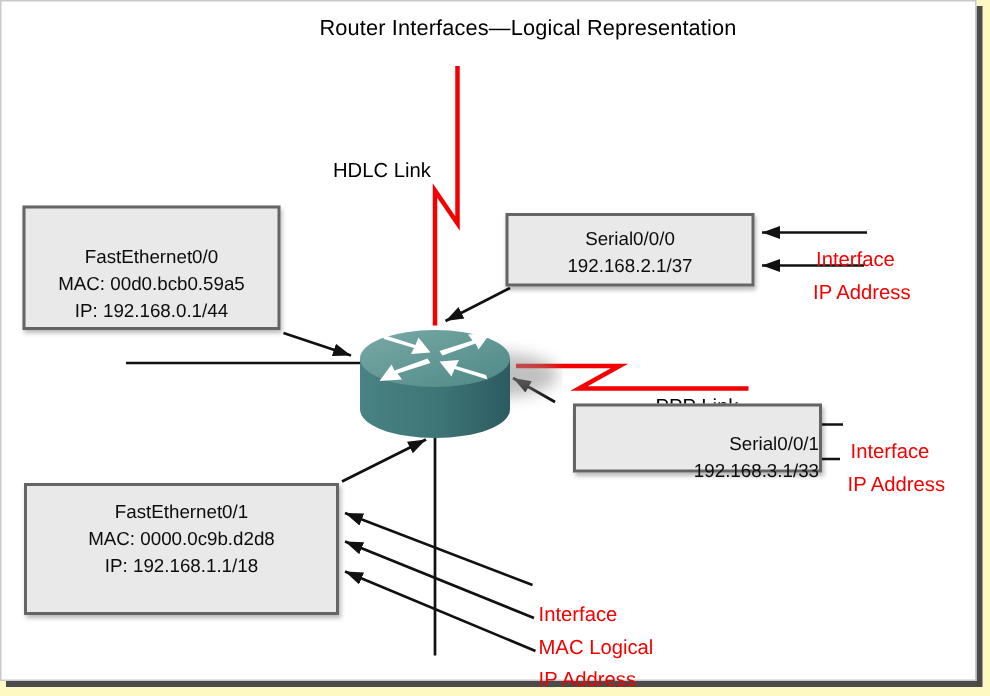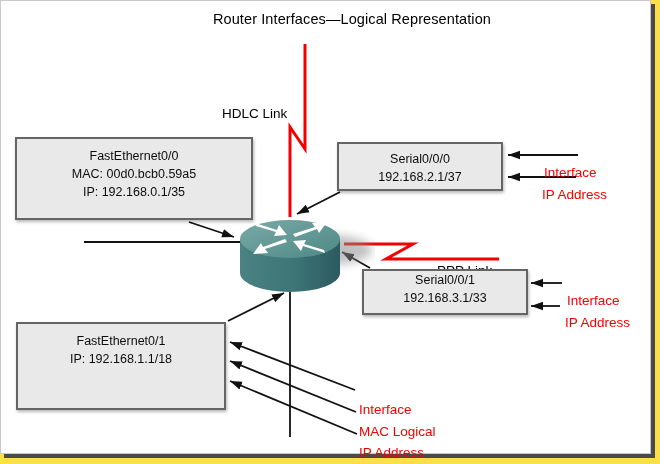--- a/index.html
+++ b/index.html
@@ -1,17 +1,17 @@
 <!DOCTYPE html>
 <html><head>
 <meta charset="utf-8">
 <style>
   html,body{margin:0;padding:0;background:#fff;}
   #stage{
-    position:relative;width:660px;height:464px;background:#fde047;overflow:hidden;
+    position:relative;width:660px;height:464px;background:#fef9c3;overflow:hidden;
     font-family:"Liberation Sans","DejaVu Sans",sans-serif;color:#111;
   }
   .frame{
     position:absolute;left:0;top:0;width:649px;height:452px;
     border:1px solid #c9c9c9;background:#fff;
     box-shadow:4px 4px 0 #4b4b4b;
   }
   .abs{position:absolute;}
   .title{
     left:202px;top:11px;width:300px;text-align:center;
@@ -19,23 +19,23 @@
   }
   .linklabel{font-size:13.5px;color:#000;margin-top:29px;}
   .hdlc{left:222px;top:77px;}
   .ppp{left:437px;top:234px;}
   .ifbox{
     background:#e9e9e9;border:2px solid #656565;
     box-shadow:1px 2px 3px rgba(0,0,0,.28);
     text-align:center;font-size:12.5px;line-height:18px;color:#0d0d0d;
     box-sizing:border-box;
   }
-  .fe00{left:15px;top:137px;width:238px;height:83px;padding-top:8px;}
+  .fe00{left:15px;top:137px;width:172px;height:83px;padding-top:23px;}
   .s000{left:337px;top:142px;width:166px;height:49px;padding-top:6px;}
-  .s001{left:362px;top:269px;width:166px;height:46px;padding-top:0;}
+  .s001{left:382px;top:269px;width:166px;height:46px;padding-top:16px;text-align:right;}
   .fe01{left:16px;top:322px;width:210px;height:88px;padding-top:8px;}
   .red{color:#f40000;font-size:13.5px;white-space:nowrap;margin-top:18px;}
   .an-s000-if{left:544px;top:147px;}
   .an-s000-ip{left:542px;top:169px;}
   .an-s001-if{left:567px;top:275px;}
   .an-s001-ip{left:565px;top:297px;}
   .an-fe01-if{left:359px;top:384px;}
   .an-fe01-mac{left:359px;top:406px;}
   .an-fe01-ip{left:359px;top:427px;}
   svg{display:block;}
@@ -104,32 +104,33 @@
     </g>
   </svg>
 
   <div class="abs title">Router Interfaces—Logical Representation</div>
   <div class="abs linklabel hdlc">HDLC Link</div>
   <div class="abs linklabel ppp">PPP Link</div>
 
   <div class="abs ifbox fe00">
     <div>FastEthernet0/0</div>
     <div>MAC: 00d0.bcb0.59a5</div>
-    <div>IP: 192.168.0.1/35</div>
+    <div>IP: 192.168.0.1/44</div>
   </div>
   <div class="abs ifbox s000">
     <div>Serial0/0/0</div>
     <div>192.168.2.1/37</div>
   </div>
   <div class="abs ifbox s001">
     <div>Serial0/0/1</div>
     <div>192.168.3.1/33</div>
   </div>
   <div class="abs ifbox fe01">
     <div>FastEthernet0/1</div>
+    <div>MAC: 0000.0c9b.d2d8</div>
     <div>IP: 192.168.1.1/18</div>
   </div>
 
   <div class="abs red an-s000-if">Interface</div>
   <div class="abs red an-s000-ip">IP Address</div>
   <div class="abs red an-s001-if">Interface</div>
   <div class="abs red an-s001-ip">IP Address</div>
   <div class="abs red an-fe01-if">Interface</div>
   <div class="abs red an-fe01-mac">MAC Logical</div>
   <div class="abs red an-fe01-ip">IP Address</div>

